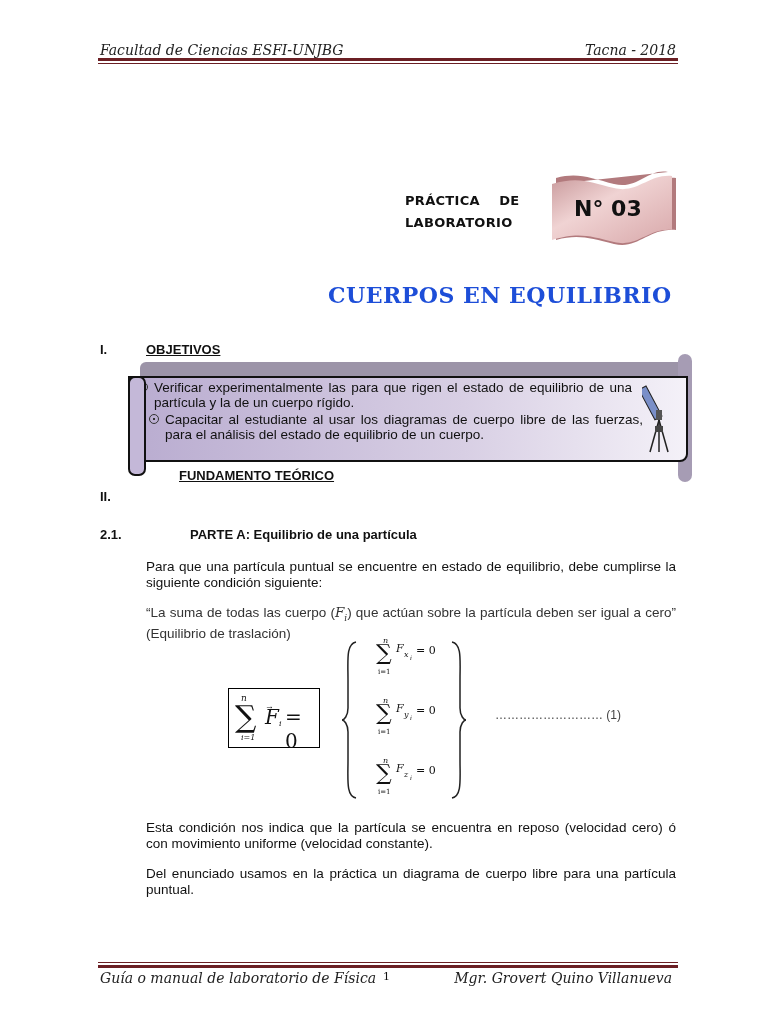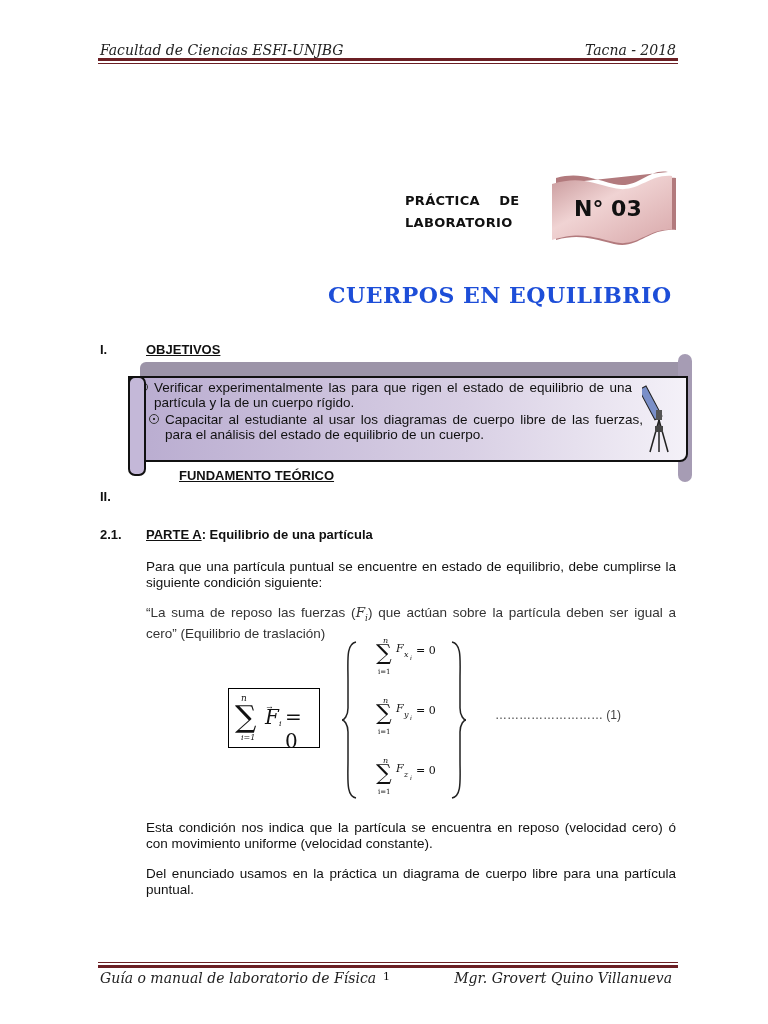--- a/index.html
+++ b/index.html
@@ -84,27 +84,27 @@
     </div>
   </div>
   <div class="scroll-left-roll"></div>
 </div>
 
 <div class="abs sec-num" style="left:100px; top:489px;">II.</div>
 <div class="abs sec-title" style="left:146px; top:468px;margin-left:33px;">FUNDAMENTO TEÓRICO</div>
 
 <div class="abs sec-num" style="left:100px; top:527px;">2.1.</div>
 <div class="abs" style="left:146px; top:527px; font-weight:bold; font-size:13px;">
-  <span style="text-decoration:underline;">PARTE A</span><span>: Equilibrio de una partícula</span>
+  <span style="margin-left:44px;">PARTE A</span><span>: Equilibrio de una partícula</span>
 </div>
 
 <div class="abs body-text" style="left:146px; top:559px; width:530px;">Para que una partícula puntual se encuentre en estado de equilibrio, debe cumplirse la siguiente condición siguiente:</div>
 
 <div class="abs body-text" style="left:146px; top:604px; width:530px; color:#333;">
-  <span>“La suma de reposo las fuerzas (</span><i class="math">F</i><sub class="math" style="font-size:9px; font-style:italic;">i</sub><span>) que actúan sobre la partícula deben ser igual a cero” (Equilibrio de traslación)</span>
+  <span>“La suma de todas las cuerpo (</span><i class="math">F</i><sub class="math" style="font-size:9px; font-style:italic;">i</sub><span>) que actúan sobre la partícula deben ser igual a cero” (Equilibrio de traslación)</span>
 </div>
 
 <div class="abs sum-box">
   <div style="position:absolute; left:12px; top:4px; font-size:9px; font-style:italic;" class="math">n</div>
   <div style="position:absolute; left:6px; top:10px; font-size:30px;" class="sigma">∑</div>
   <div style="position:absolute; left:12px; top:44px; font-size:8px; font-style:italic;" class="math">i=1</div>
   <div style="position:absolute; left:36px; top:12px; font-size:9px;">→</div>
   <div style="position:absolute; left:36px; top:16px; font-size:20px; font-style:italic;" class="math">F</div>
   <div style="position:absolute; left:50px; top:30px; font-size:8px; font-style:italic;" class="math">i</div>
   <div style="position:absolute; left:56px; top:16px; font-size:20px;" class="math">= 0</div>

